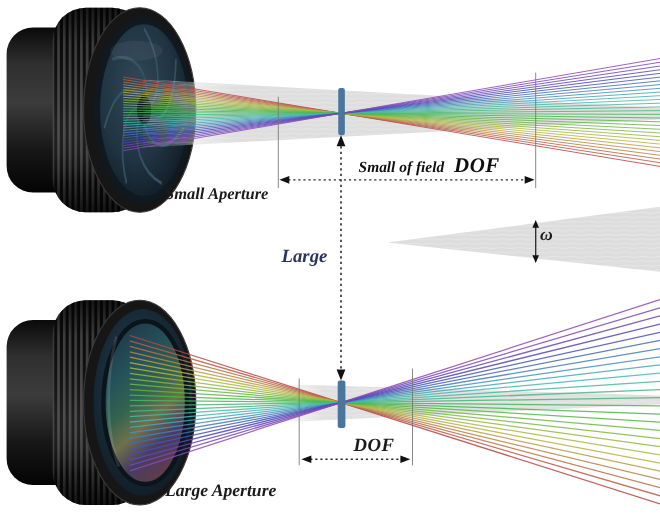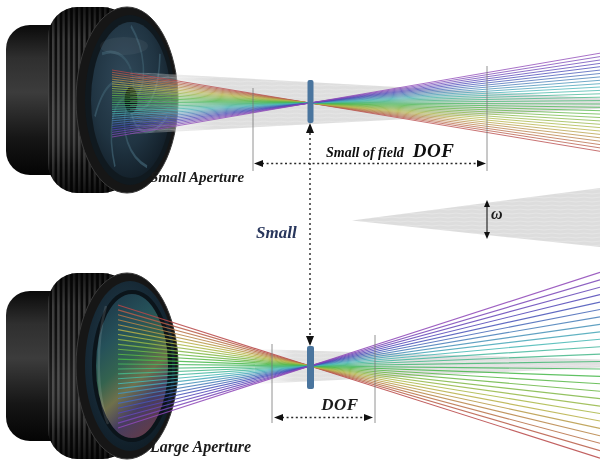--- a/index.html
+++ b/index.html
@@ -200,16 +200,16 @@
         <rect x="307" y="346" width="7" height="43" rx="2" fill="#4a759e"></rect>
       </g>
   </svg>
 
   <div class="lbl" id="lbl-large">Large Aperture</div>
   <div class="lbl" id="lbl-small">Small Aperture</div>
   <div id="lbl-dof-top">
     <span id="dof-phrase">Small of field</span>
     <span id="dof-abbr">DOF</span>
   </div>
-  <div class="lbl" id="lbl-focus">Small</div>
+  <div class="lbl" id="lbl-focus">Large</div>
   <div class="lbl" id="lbl-dof-bottom">DOF</div>
   <div class="lbl" id="lbl-omega">ω</div>
 </div>
 
 </body></html>

